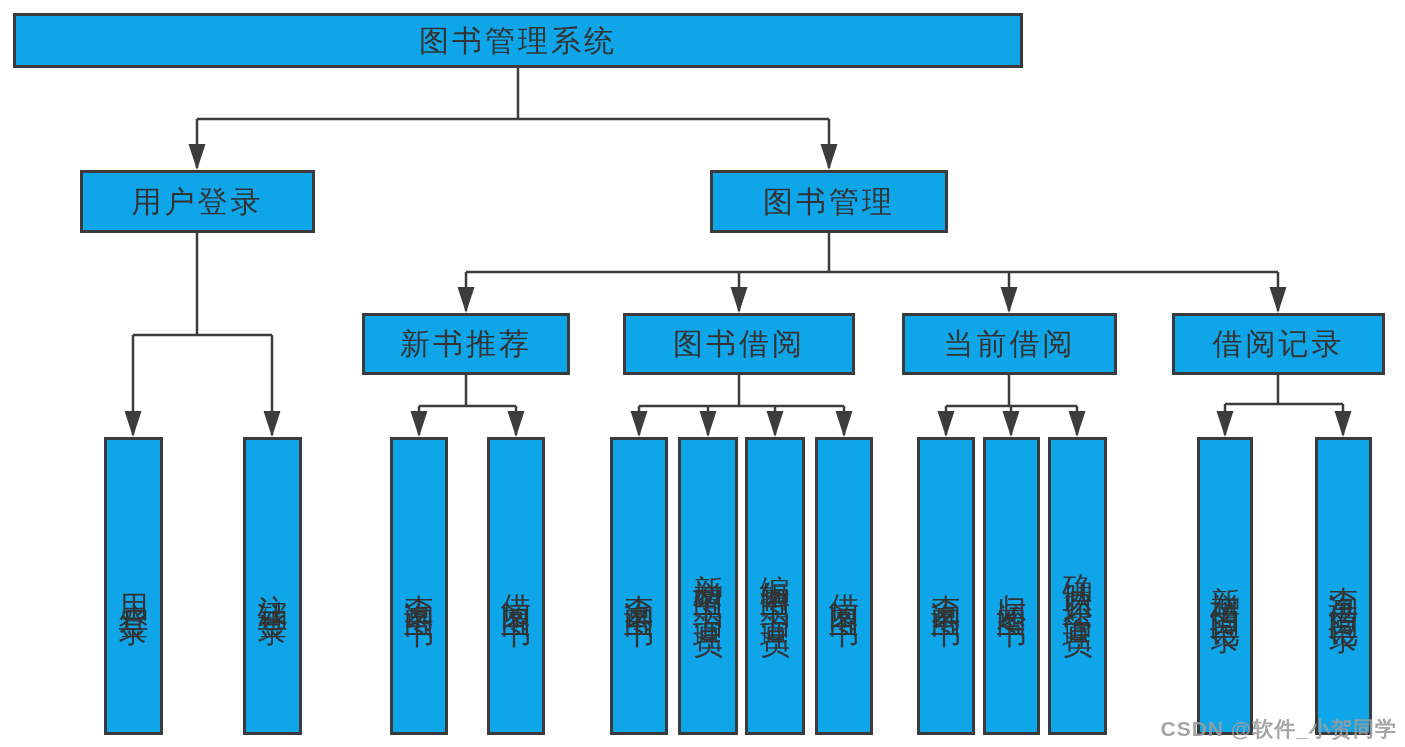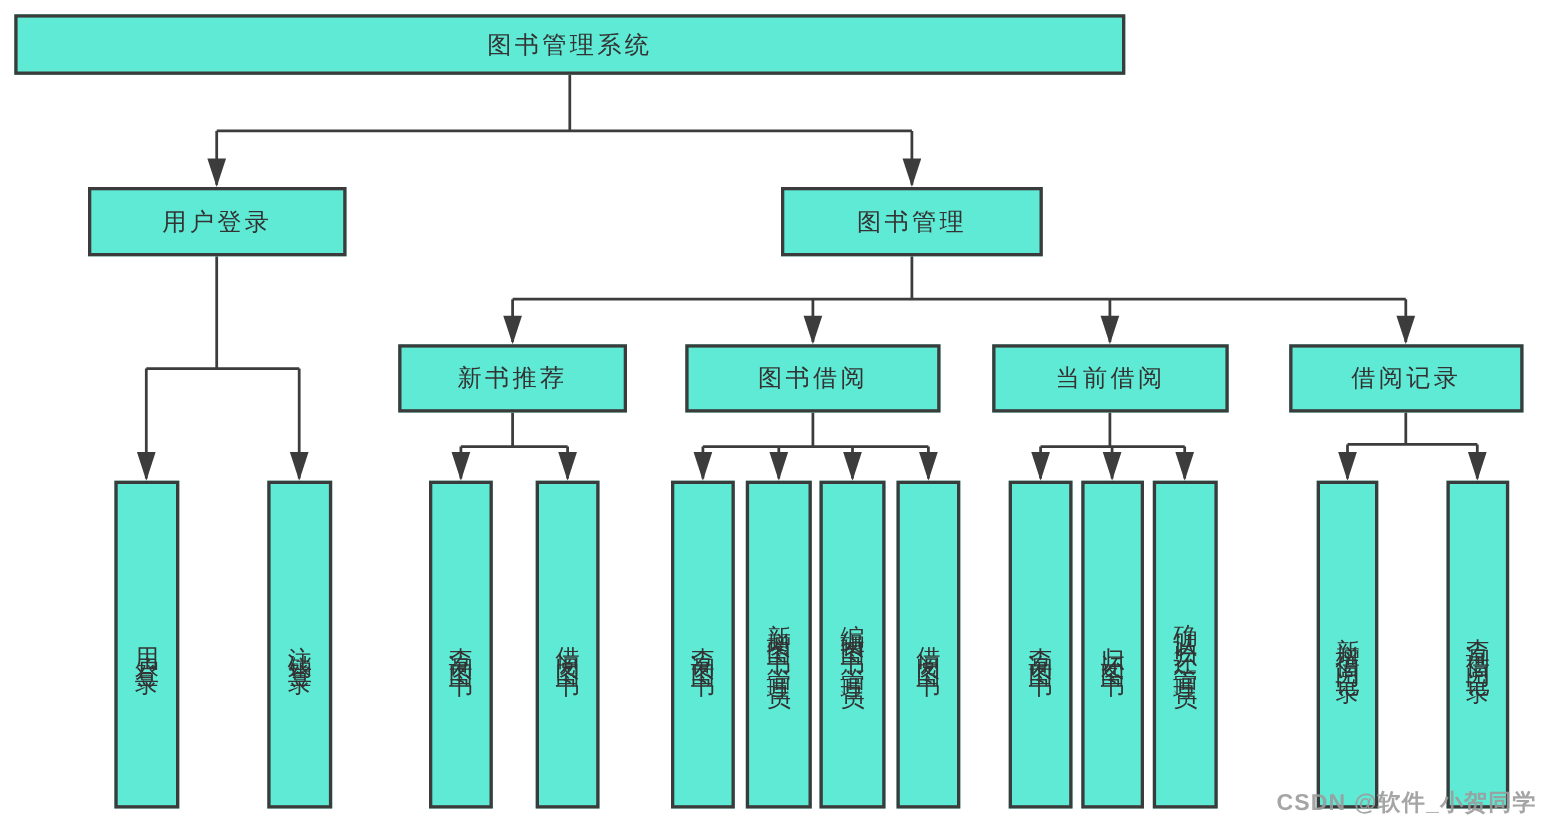--- a/index.html
+++ b/index.html
@@ -18,26 +18,26 @@
   svg.connectors {
     position: absolute;
     left: 0; top: 0;
     width: 1405px;
     height: 747px;
   }
   .node {
     position: absolute;
     box-sizing: border-box;
     border: 3px solid #3b3b3b;
-    background: #5eead4;
+    background: #0ea5e9;
     color: #333333;
     display: flex;
     align-items: center;
     justify-content: center;
-    font-size: 22px;
+    font-size: 30px;
     letter-spacing: 3px;
     line-height: 1;
     white-space: nowrap;
     font-family: Liberation Serif, serif;
   }
   .node.vert span {
     writing-mode: vertical-rl;
     text-orientation: mixed;
     letter-spacing: 8px;
     line-height: 1;

